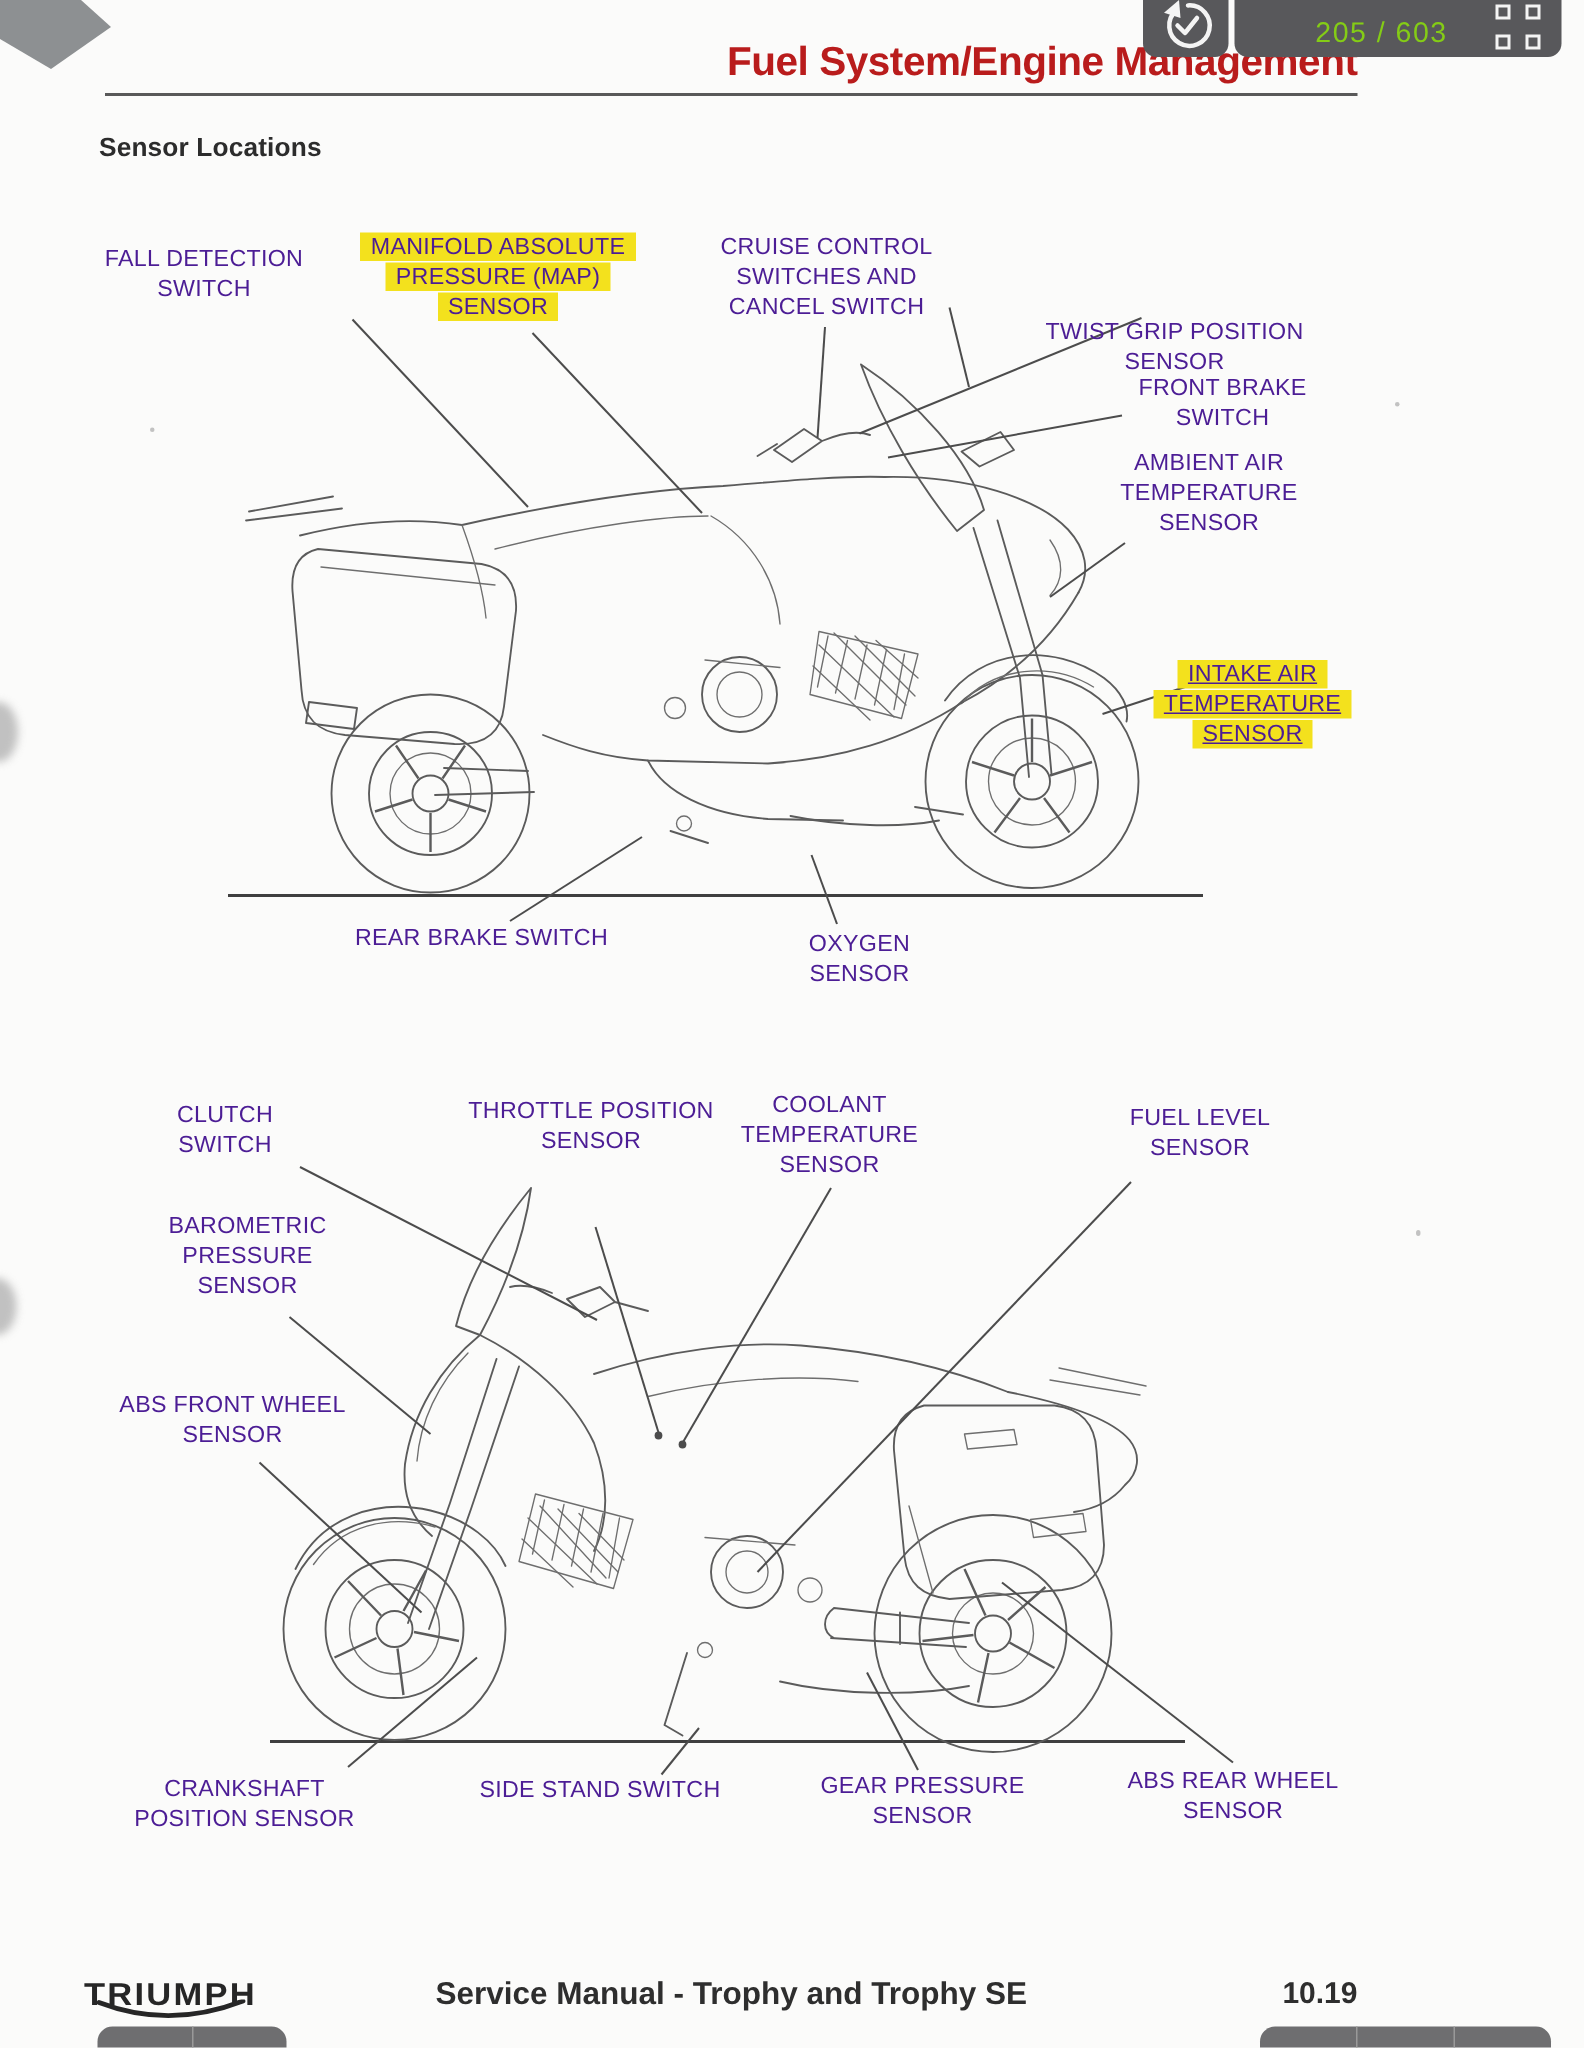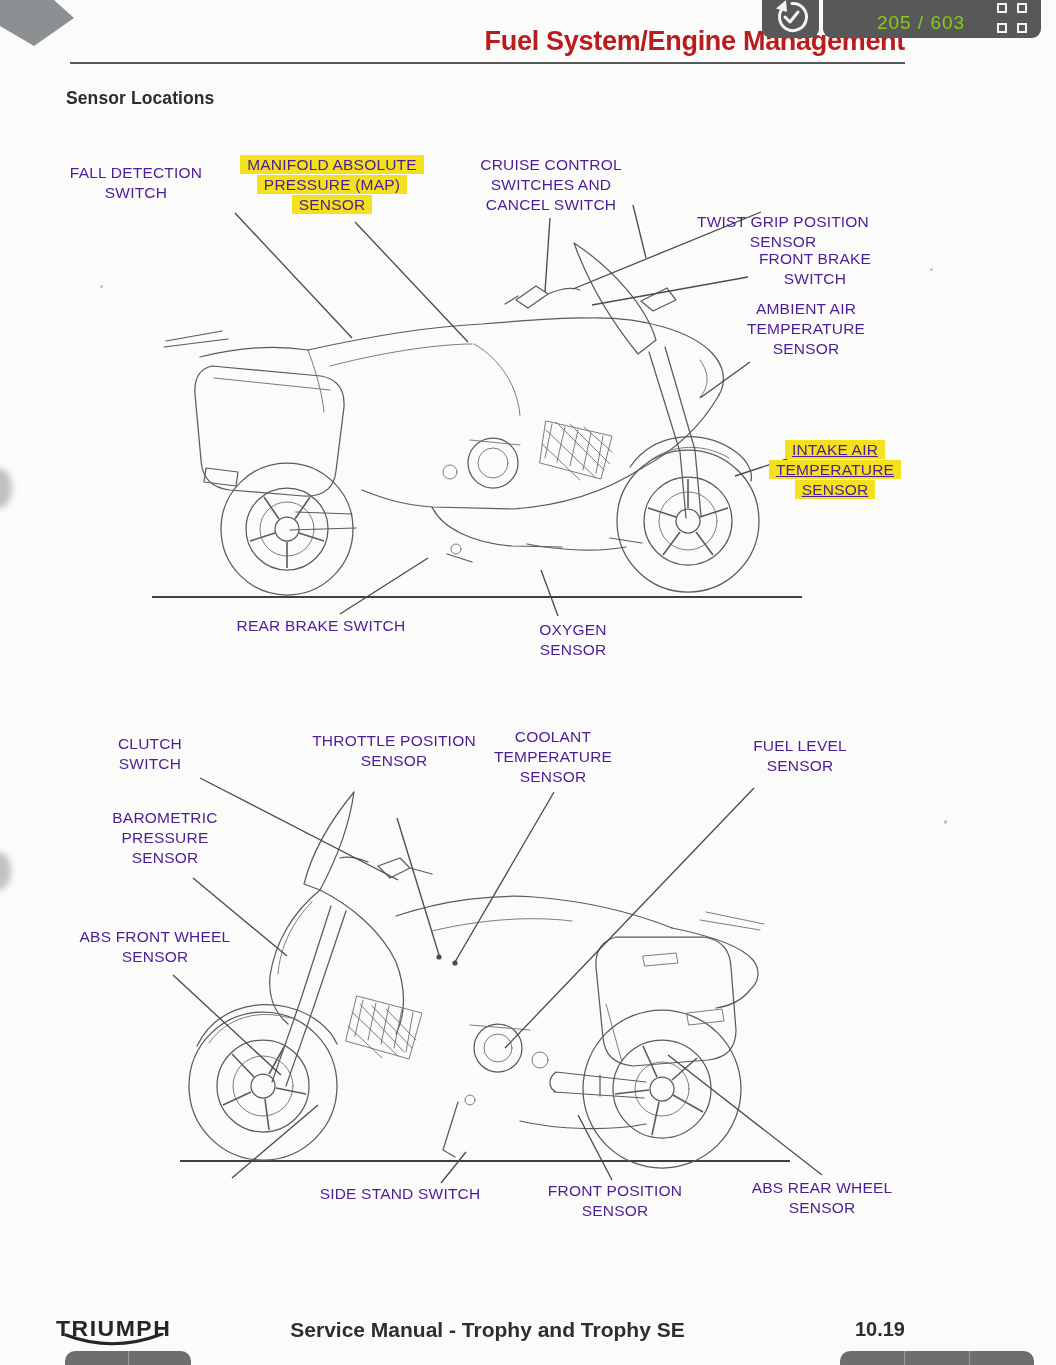--- a/index.html
+++ b/index.html
@@ -280,25 +280,29 @@
       </div>
       <div class="callout" style="left: 80px; top: 808px; width: 170px;">
         <div>BAROMETRIC</div>
         <div>PRESSURE</div>
         <div>SENSOR</div>
       </div>
       <div class="callout" style="left: 40px; top: 927px; width: 230px;">
         <div>ABS FRONT WHEEL</div>
         <div>SENSOR</div>
       </div>
+      <div class="callout" style="left: 53px; top: 1183px; width: 220px;">
+        <div>CRANKSHAFT</div>
+        <div>POSITION SENSOR</div>
+      </div>
       <div class="callout" style="left: 280px; top: 1184px; width: 240px;">
         <div>SIDE STAND SWITCH</div>
       </div>
       <div class="callout" style="left: 515px; top: 1181px; width: 200px;">
-        <div>FRONT POSITION</div>
+        <div>GEAR PRESSURE</div>
         <div>SENSOR</div>
       </div>
       <div class="callout" style="left: 717px; top: 1178px; width: 210px;">
         <div>ABS REAR WHEEL</div>
         <div>SENSOR</div>
       </div>
     </div>
 
   <div class="footer-brand">
     <span class="brand-text">TRIUMPH</span>

